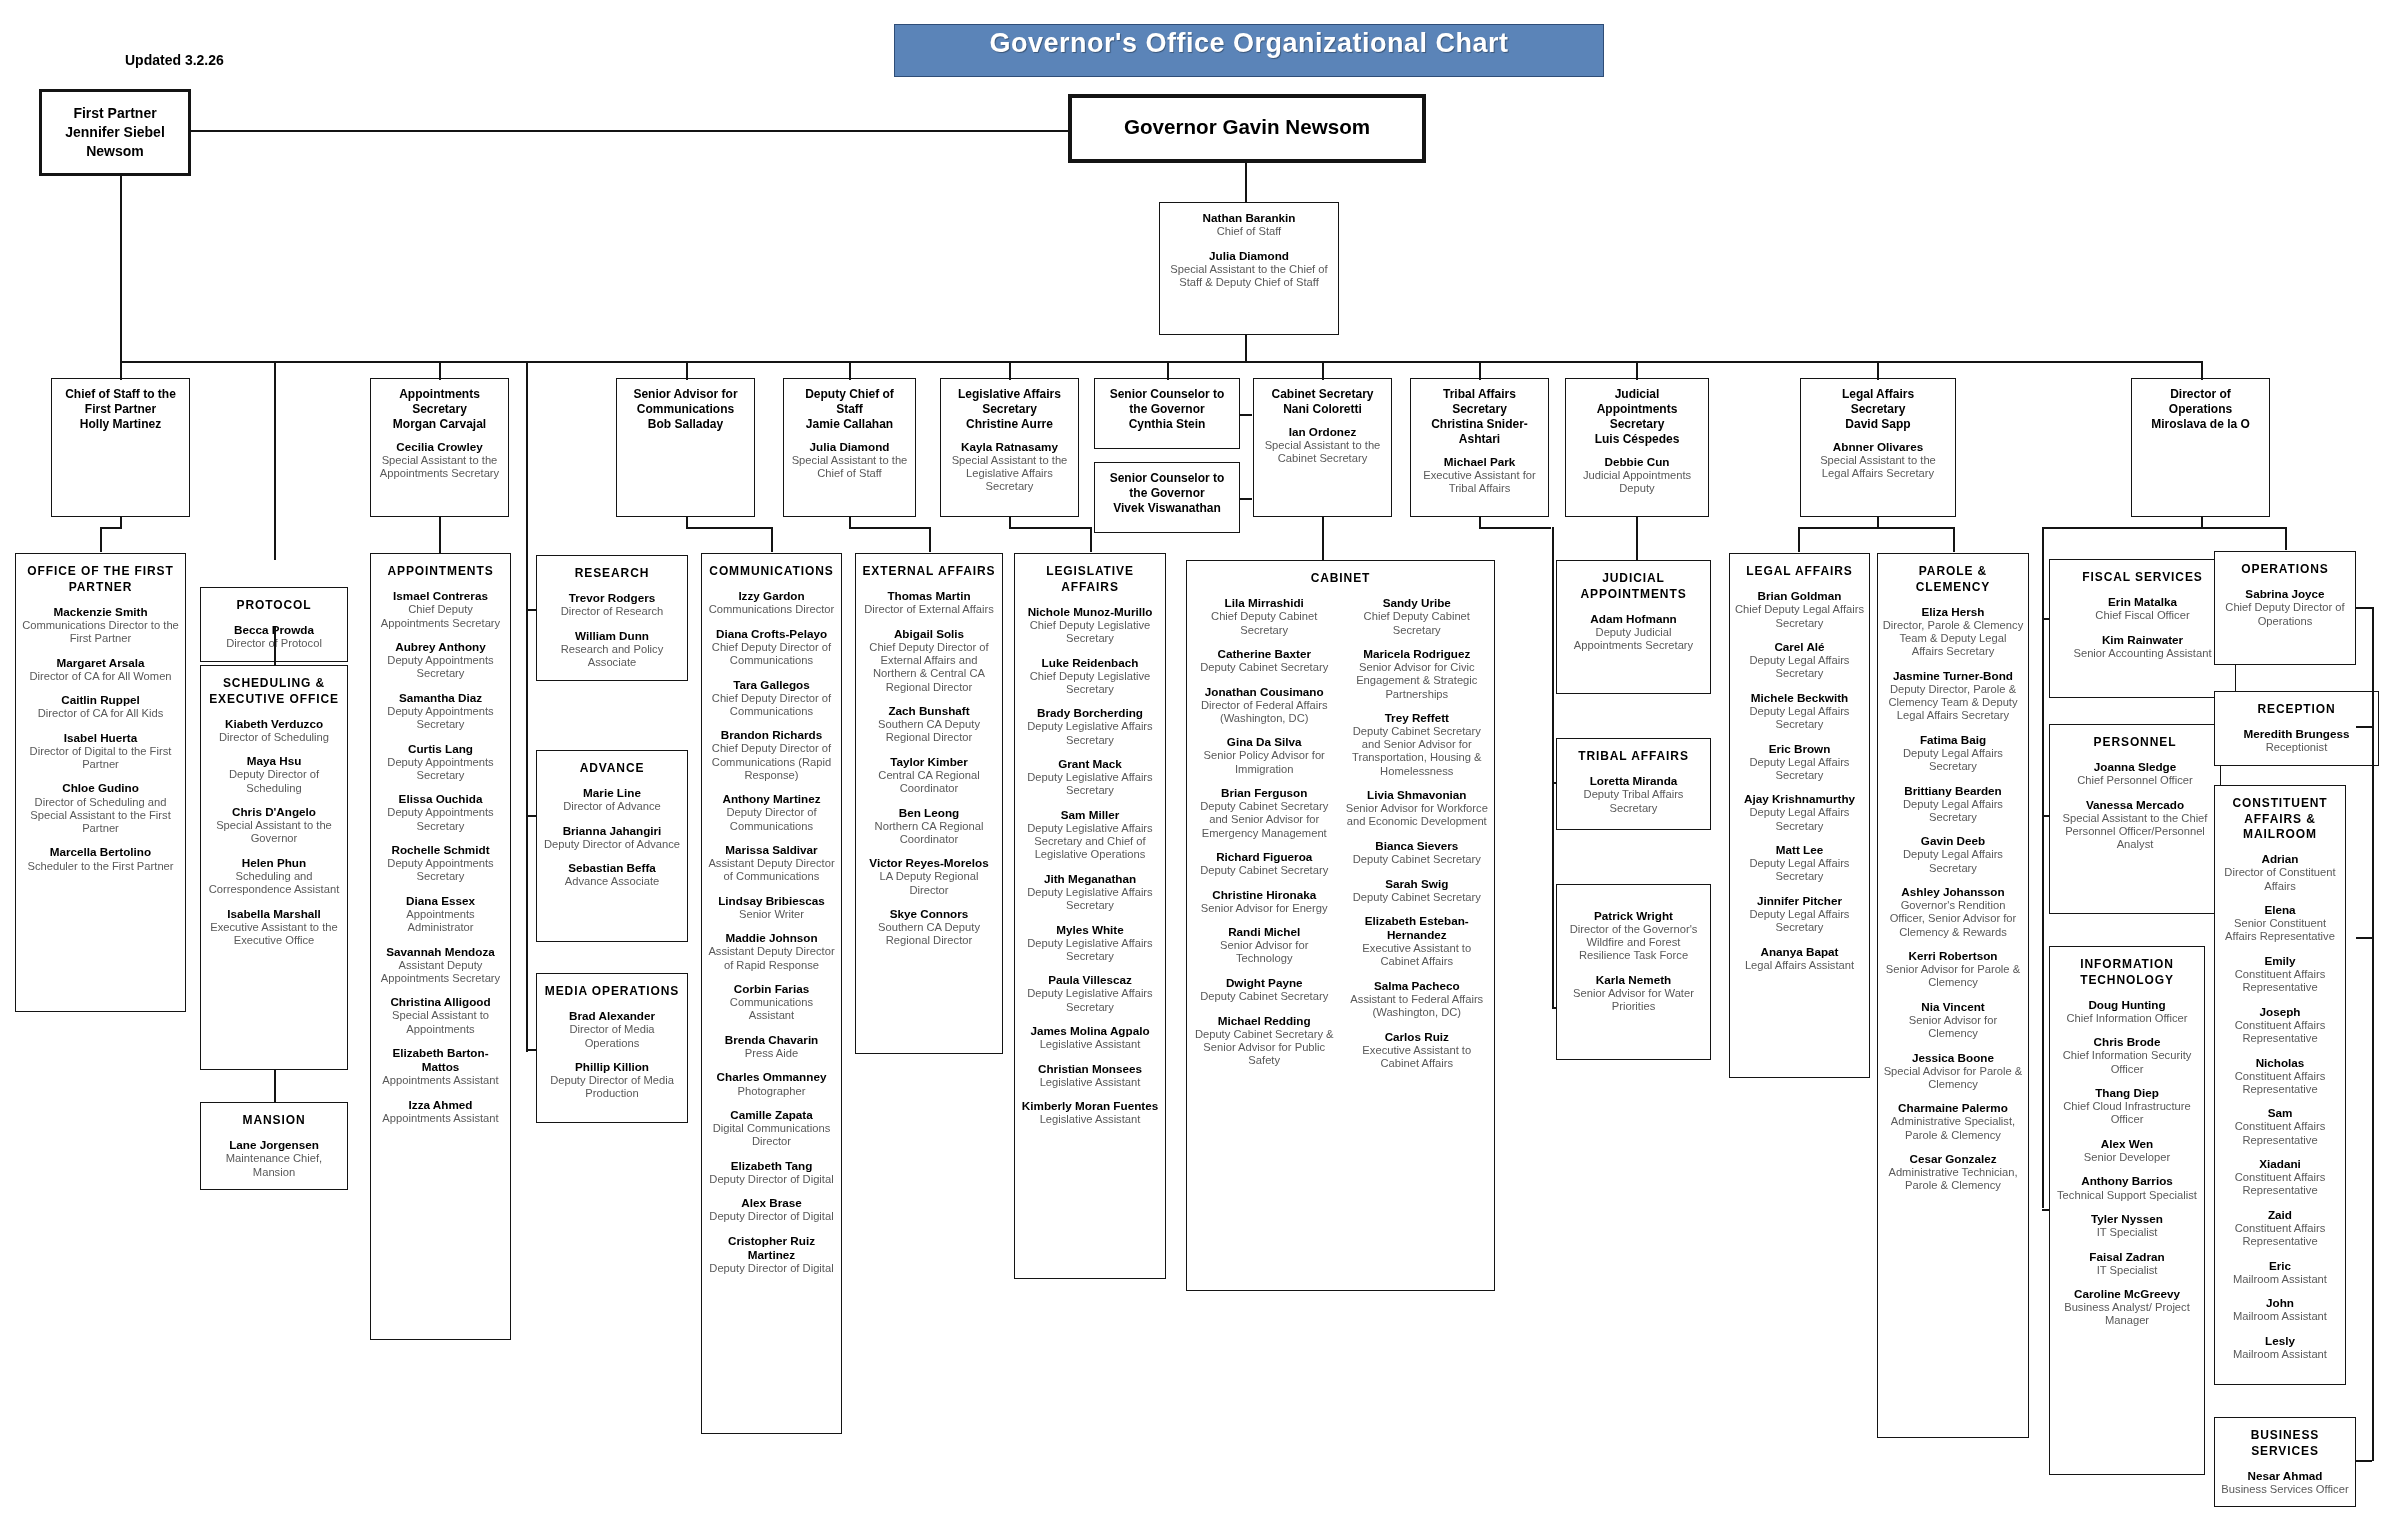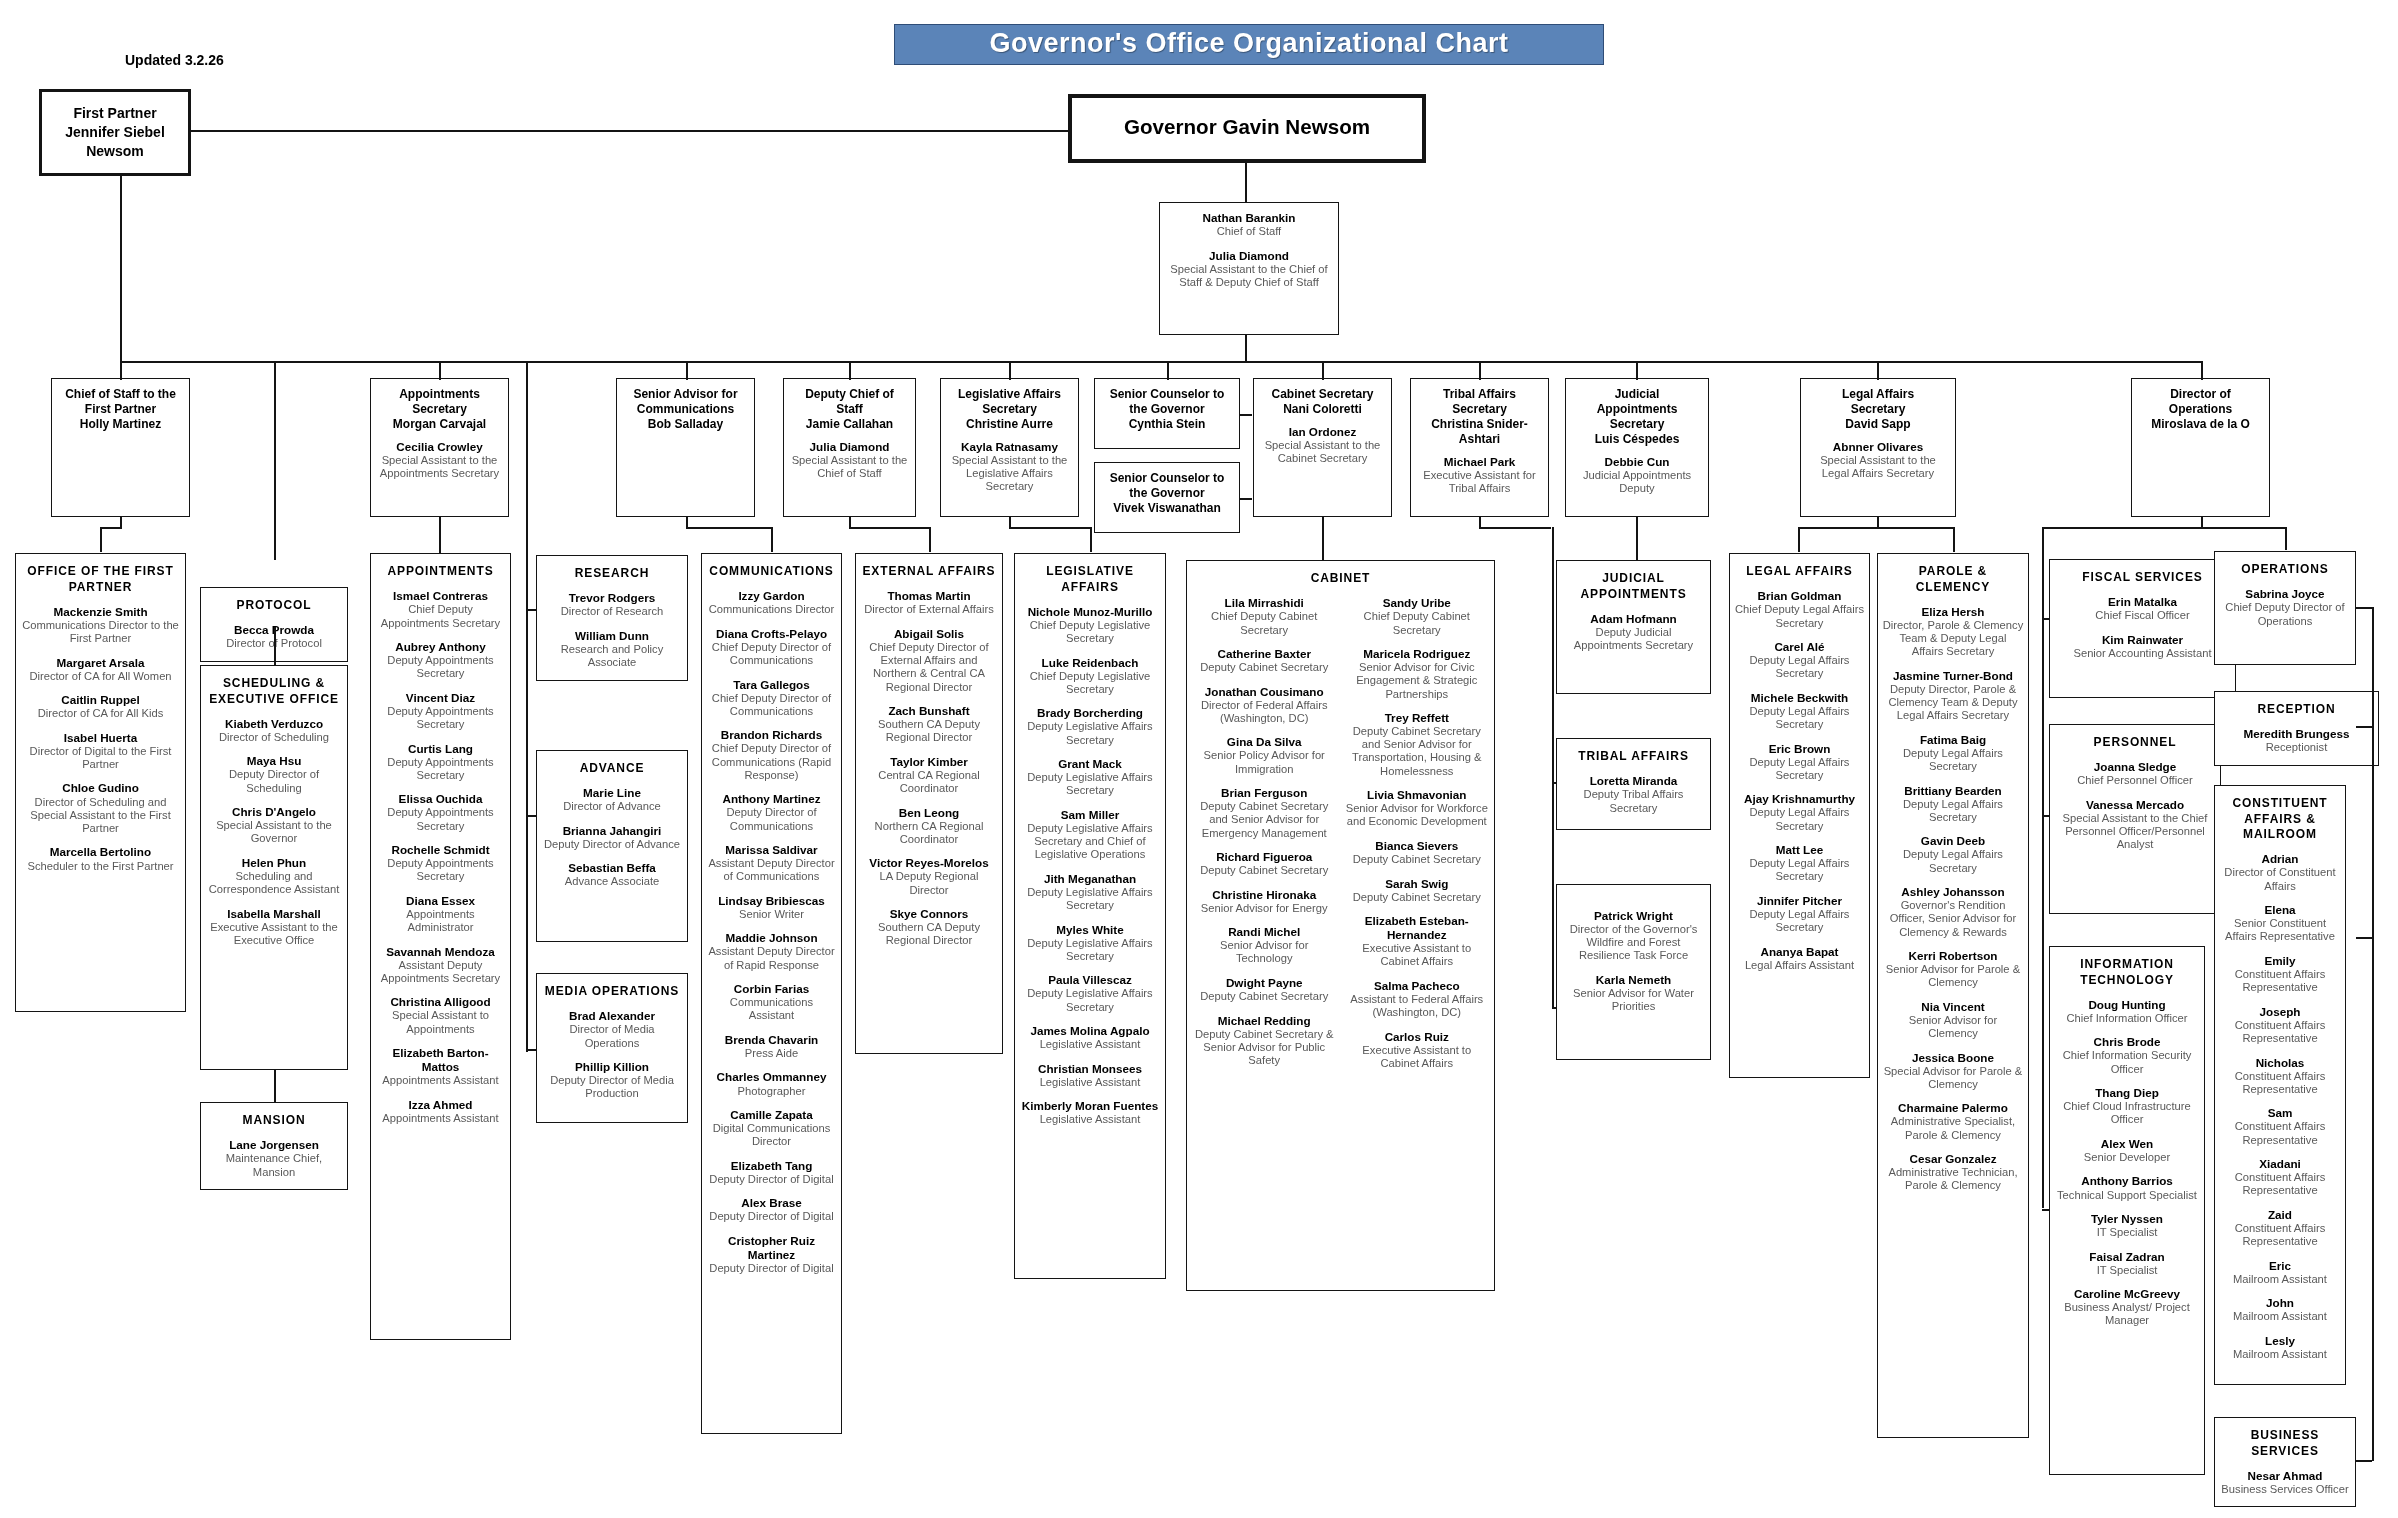--- a/index.html
+++ b/index.html
@@ -1,19 +1,19 @@
 <!DOCTYPE html>
 <html style="font-size:15px"><head>
 <meta charset="utf-8">
 <style>
   html,body{margin:0;padding:0;background:#ffffff;}
   .canvas{position:relative;width:2399px;height:1519px;background:#fff;
           font-family:"Liberation Sans", sans-serif;color:#000;overflow:hidden;}
   .updated{position:absolute;left:125px;top:52px;font-size:14px;font-weight:bold;}
-  .banner{position:absolute;left:894px;top:24px;width:710px;height:41px;
+  .banner{position:absolute;left:894px;top:24px;width:710px;height:53px;
           background:#5b84b8;border:1.9px solid #2f4d77;box-sizing:border-box;
           color:#fff;font-size:27px;font-weight:bold;text-align:center;line-height:37px;
           letter-spacing:0.5px;text-shadow:0.9px 0.9px 0.9px rgba(0,0,0,.35);}
   .box{position:absolute;background:#fff;border:1.9px solid #141414;box-sizing:border-box;
        padding:8.4px 4.7px;text-align:center;}
   .box.thick{border-width:3.7px;}
   .box.xthick{border-width:4.7px;}
   .btitle{font-weight:bold;font-size:12px;line-height:1.25;margin-bottom:7.5px;}
   #b-first-partner .btitle{font-size:14px;line-height:1.35;margin:3.7px 0 0;}
   #b-governor .btitle{font-size:20.6px;margin:7.5px 0;}
@@ -281,21 +281,21 @@
       <div class="bheader">APPOINTMENTS</div>
       <div class="person">
         <div class="pname">Ismael Contreras</div>
         <div class="prole">Chief Deputy Appointments Secretary</div>
       </div>
       <div class="person">
         <div class="pname">Aubrey Anthony</div>
         <div class="prole">Deputy Appointments Secretary</div>
       </div>
       <div class="person">
-        <div class="pname">Vincent Diaz</div>
+        <div class="pname">Samantha Diaz</div>
         <div class="prole">Deputy Appointments Secretary</div>
       </div>
       <div class="person">
         <div class="pname">Curtis Lang</div>
         <div class="prole">Deputy Appointments Secretary</div>
       </div>
       <div class="person">
         <div class="pname">Elissa Ouchida</div>
         <div class="prole">Deputy Appointments Secretary</div>
       </div>

